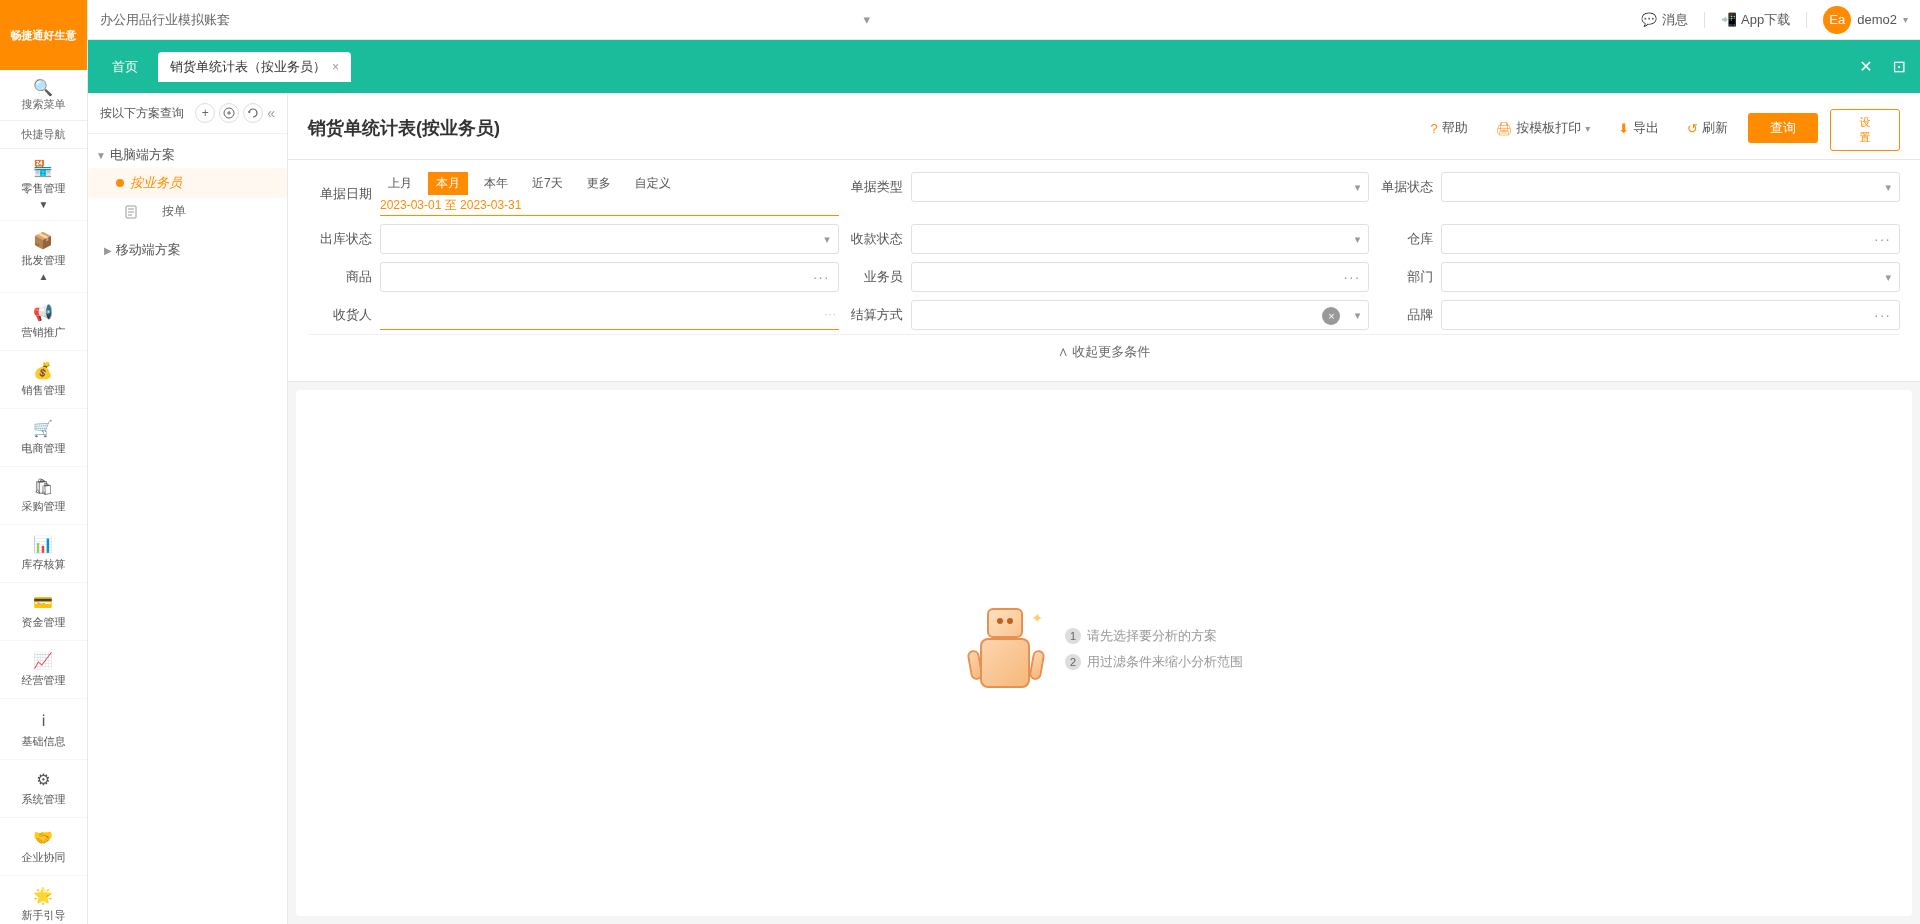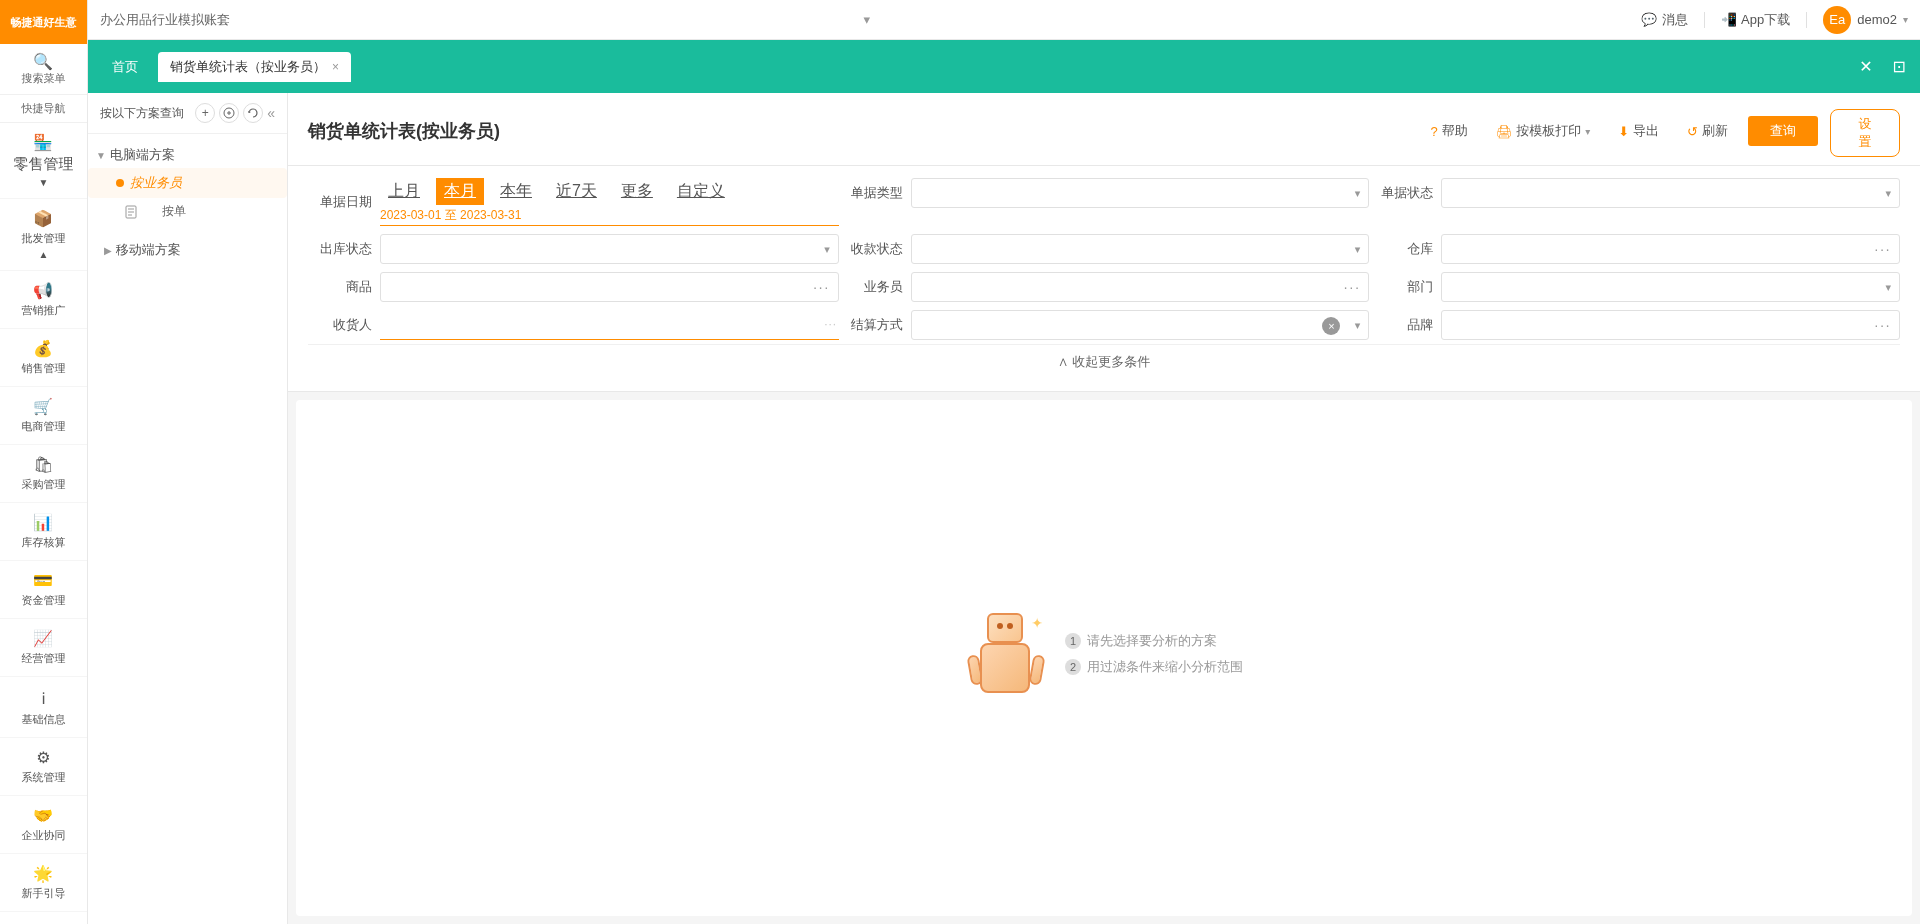--- a/index.html
+++ b/index.html
@@ -11,21 +11,21 @@
       background: #fff;
       display: flex;
       flex-direction: column;
       align-items: center;
       border-right: 1px solid #e8e8e8;
       flex-shrink: 0;
       overflow-y: auto;
     }
     .sidebar-logo {
       width: 88px;
-      height: 44px;
+      height: 70px;
       background: #ff8c00;
       display: flex;
       align-items: center;
       justify-content: center;
       color: #fff;
       font-size: 11px;
       text-align: center;
       line-height: 1.3;
       font-weight: bold;
       flex-shrink: 0;
@@ -335,25 +335,24 @@
       font-size: 14px;
       letter-spacing: 1px;
     }
     .date-filter {
       display: flex;
       align-items: center;
       gap: 8px;
     }
     .date-tab {
       padding: 3px 8px;
-      font-size: 16px;
+      font-size: 12px;
       cursor: pointer;
       border-radius: 3px;
       color: #555;
-      text-decoration: underline;
     }
     .date-tab.active {
       background: #ff8c00;
       color: #fff;
       border-radius: 0;
     }
     .date-range {
       font-size: 12px;
       color: #ff8c00;
       border-bottom: 1px solid #ff8c00;
@@ -389,23 +388,23 @@
       border-radius: 3px;
       cursor: pointer;
       font-size: 13px;
       width: 70px;
     }
     .settings-btn {
       background: #fff;
       color: #ff8c00;
       border: 1px solid #ff8c00;
       padding: 5px 24px;
-      border-radius: 8px;
-      cursor: pointer;
-      font-size: 13px;
+      border-radius: 3px;
+      cursor: pointer;
+      font-size: 11px;
       width: 70px;
       margin-top: 4px;
     }
 
     
     .data-area {
       flex: 1;
       background: #fff;
       margin: 8px;
       border-radius: 4px;
@@ -521,21 +520,21 @@
   <div class="sidebar-search">
     <div style="font-size:16px;">🔍</div>
 
     <div style="font-size:11px;">搜索菜单</div>
   </div>
   <div class="sidebar-quicknav">
     <div style="font-size:11px;">快捷导航</div>
   </div>
   <div class="sidebar-item">
     <span class="icon">🏪</span>
-    <span style="font-size:15px;">零售管理</span>
+    <span style="font-size:11px;">零售管理</span>
     <span class="collapse-icon">▼</span>
   </div>
   <div class="sidebar-item">
     <span class="icon">📦</span>
     <span style="font-size:11px;">批发管理</span>
     <span class="collapse-icon">▲</span>
   </div>
   <div class="sidebar-item">
     <span class="icon">📢</span>
     <span style="font-size:11px;">营销推广</span>

